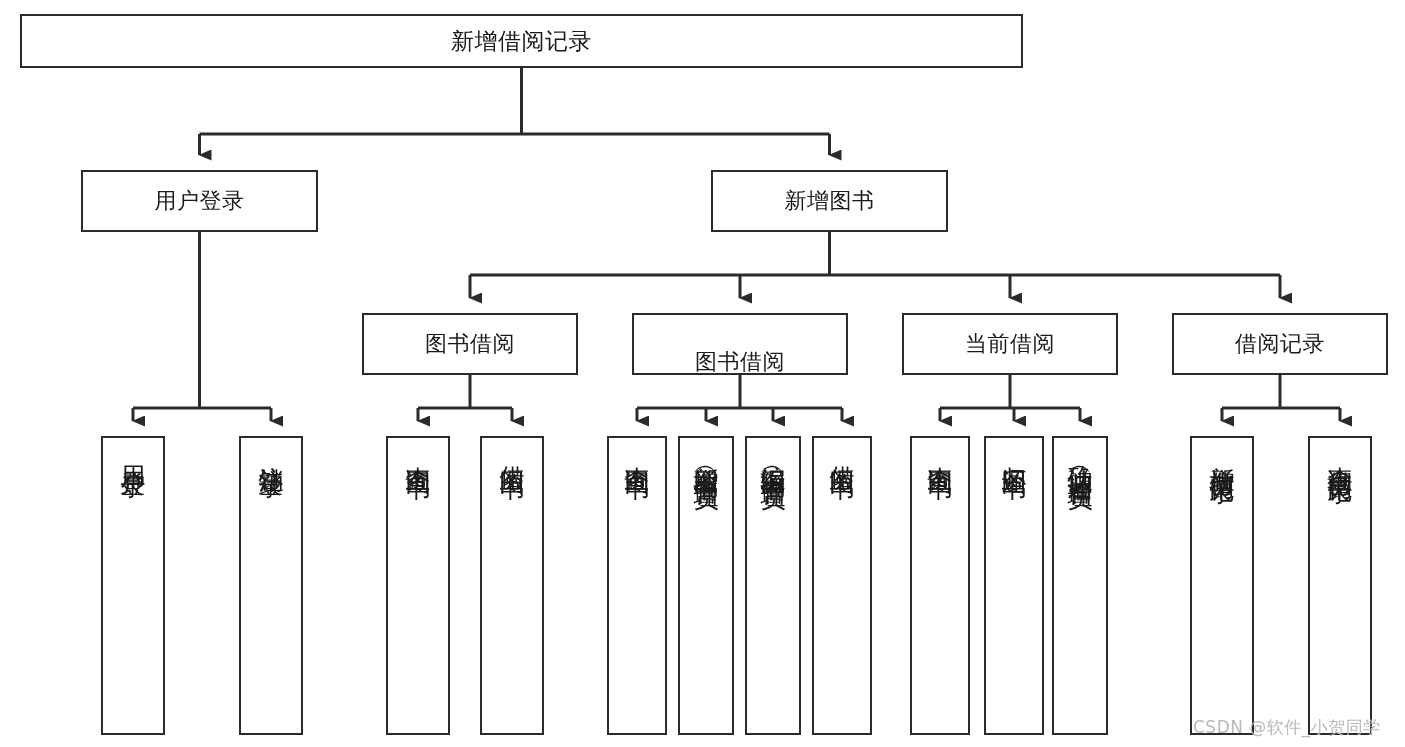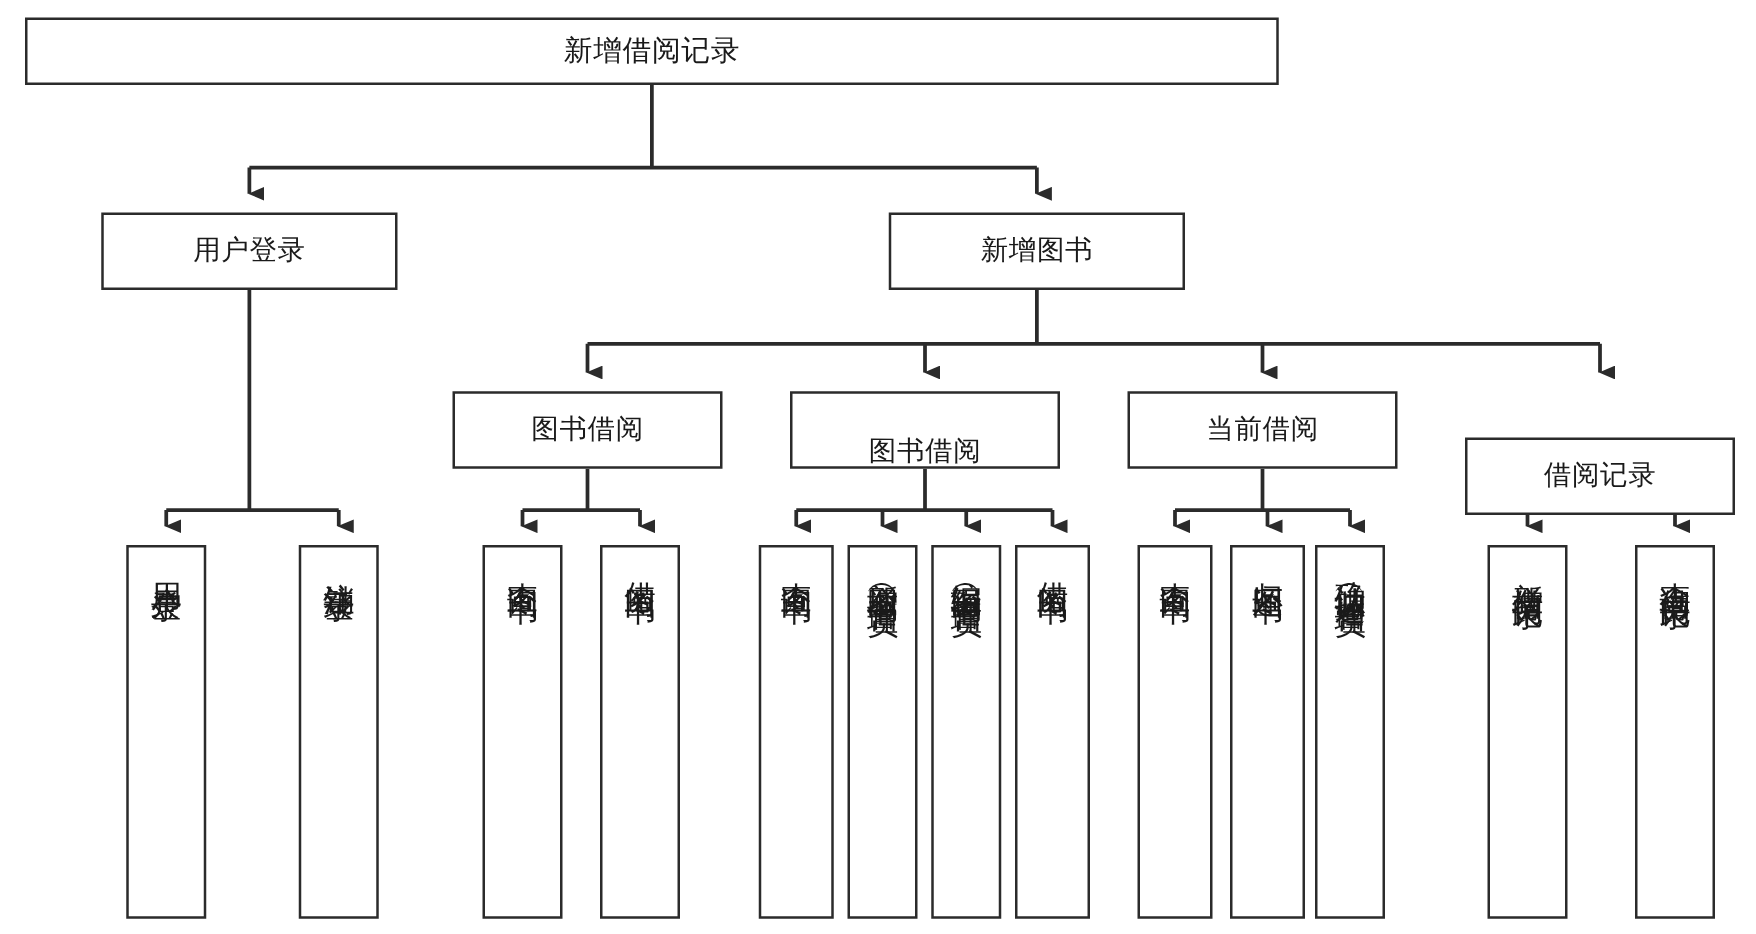--- a/index.html
+++ b/index.html
@@ -132,21 +132,21 @@
       </div>
       <div class="node horiz" style="left: 362px; top: 313px; width: 216px; height: 62px;">
         <span class="node-label">图书借阅</span>
       </div>
       <div class="node horiz" style="left: 632px; top: 313px; width: 216px; height: 62px; align-items: flex-end;">
         <span class="node-label">图书借阅</span>
       </div>
       <div class="node horiz" style="left: 902px; top: 313px; width: 216px; height: 62px;">
         <span class="node-label">当前借阅</span>
       </div>
-      <div class="node horiz" style="left: 1172px; top: 313px; width: 216px; height: 62px; margin-top: 37px;">
+      <div class="node horiz" style="left: 1172px; top: 313px; width: 216px; height: 62px;">
         <span class="node-label">借阅记录</span>
       </div>
       <div class="node vert" style="left: 101px; top: 436px; width: 64px; height: 299px;">
         <span class="node-label">用户登录</span>
       </div>
       <div class="node vert" style="left: 239px; top: 436px; width: 64px; height: 299px;">
         <span class="node-label">注销登录</span>
       </div>
       <div class="node vert" style="left: 386px; top: 436px; width: 64px; height: 299px;">
         <span class="node-label">查询图书</span>
@@ -176,14 +176,15 @@
         <span class="node-label">确认归还（管理员）</span>
       </div>
       <div class="node vert" style="left: 1190px; top: 436px; width: 64px; height: 299px;">
         <span class="node-label">新增借阅记录</span>
       </div>
       <div class="node vert" style="left: 1308px; top: 436px; width: 64px; height: 299px;">
         <span class="node-label">查询借阅记录</span>
       </div>
     </div>
 
+  <div class="watermark" style="left:1193px; top:716px;">CSDN @软件_小贺同学</div>
 
 </div>
 
 </body></html>

